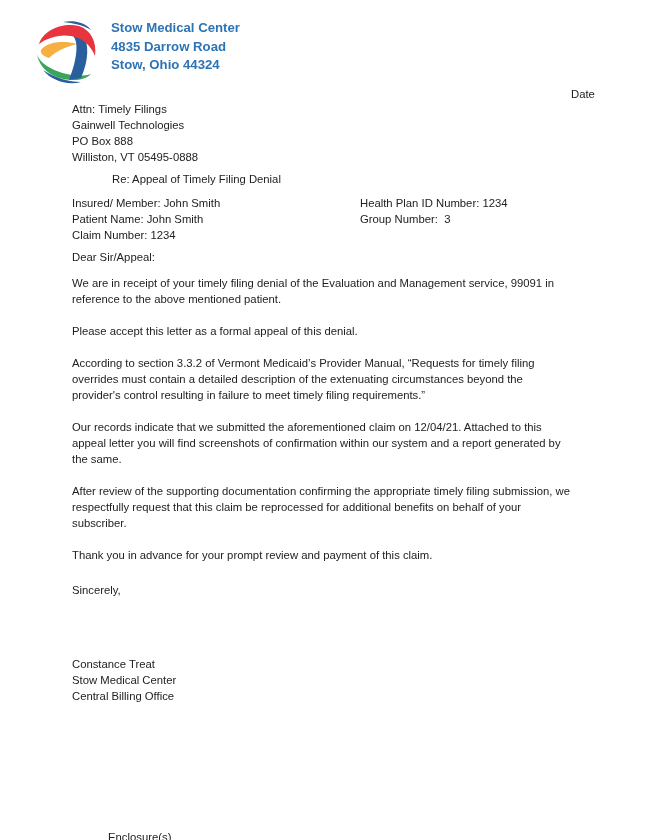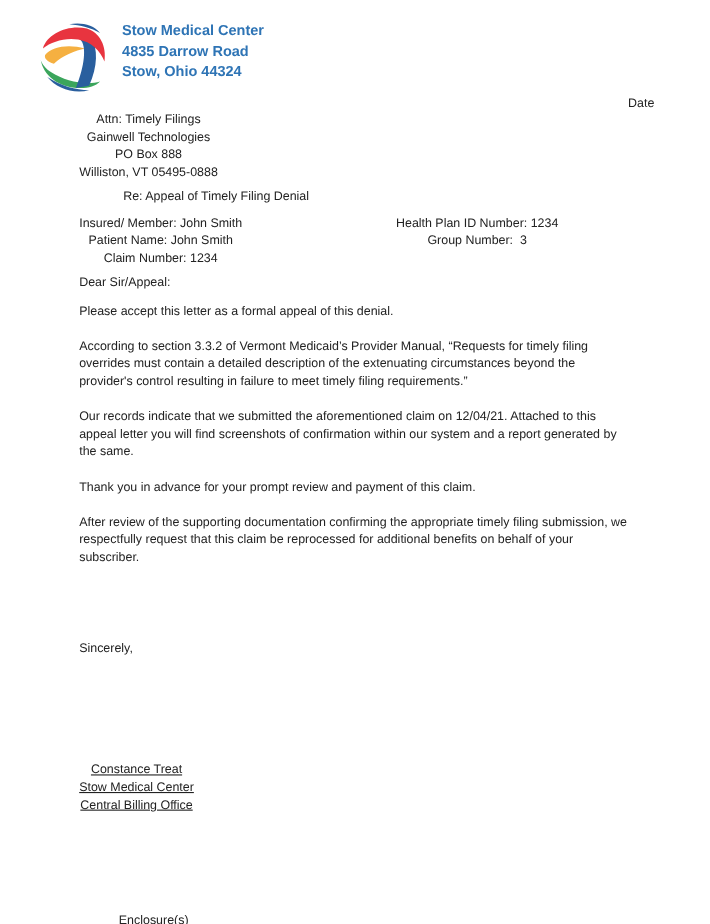--- a/index.html
+++ b/index.html
@@ -36,38 +36,37 @@
     .org div { white-space: nowrap; }
     .date {
       position: absolute;
       left: 571px;
       top: 86px;
     }
     .block {
       position: absolute;
       left: 72px;
       white-space: nowrap;
-      text-align: center;
     }
     .addr { top: 101px; }
     .re { top: 171px; padding-left: 40px; }
     .pat-left { top: 195px; left: 72px; }
     .pat-right { top: 195px; left: 360px; }
     .salutation { top: 249px; }
     .body-text {
       position: absolute;
       left: 72px;
       top: 275px;
       width: 500px;
     }
     .body-text p {
       margin: 0 0 16px 0;
     }
     .closing { top: 582px; }
-    .sig { top: 692px; text-decoration: underline; }
+    .sig { top: 656px; }
     .enclosure { top: 829px; padding-left: 36px; }
   </style>
 </head>
 <body>
 
 <div class="logo">
   <svg width="68" height="66" viewBox="0 0 68 66" xmlns="http://www.w3.org/2000/svg">
 
     <path d="M8 30 C 14 22, 30 20, 44 24 C 36 26, 24 30, 16 38 C 10 36, 7 33, 8 30 Z" fill="#F5B041"></path>
 
@@ -107,25 +106,26 @@
 </div>
 
 <div class="block pat-right">
   <div style="white-space:pre">Health Plan ID Number: 1234</div>
   <div style="white-space:pre">Group Number:  3</div>
 </div>
 
 <div class="block salutation">Dear Sir/Appeal:</div>
 
 <div class="body-text">
+  <p>We are in receipt of your timely filing denial of the Evaluation and Management service, 99091 in reference to the above mentioned patient.</p>
   <p>Please accept this letter as a formal appeal of this denial.</p>
   <p>According to section 3.3.2 of Vermont Medicaid’s Provider Manual, “Requests for timely filing overrides must contain a detailed description of the extenuating circumstances beyond the provider's control resulting in failure to meet timely filing requirements.”</p>
   <p>Our records indicate that we submitted the aforementioned claim on 12/04/21. Attached to this appeal letter you will find screenshots of confirmation within our system and a report generated by the same.</p>
+  <p>After review of the supporting documentation confirming the appropriate timely filing submission, we respectfully request that this claim be reprocessed for additional benefits on behalf of your subscriber.</p>
   <p>Thank you in advance for your prompt review and payment of this claim.</p>
-  <p>After review of the supporting documentation confirming the appropriate timely filing submission, we respectfully request that this claim be reprocessed for additional benefits on behalf of your subscriber.</p>
 </div>
 
 <div class="block closing">Sincerely,</div>
 
 <div class="block sig">
   <div>Constance Treat</div>
   <div>Stow Medical Center</div>
   <div>Central Billing Office</div>
 </div>
 

